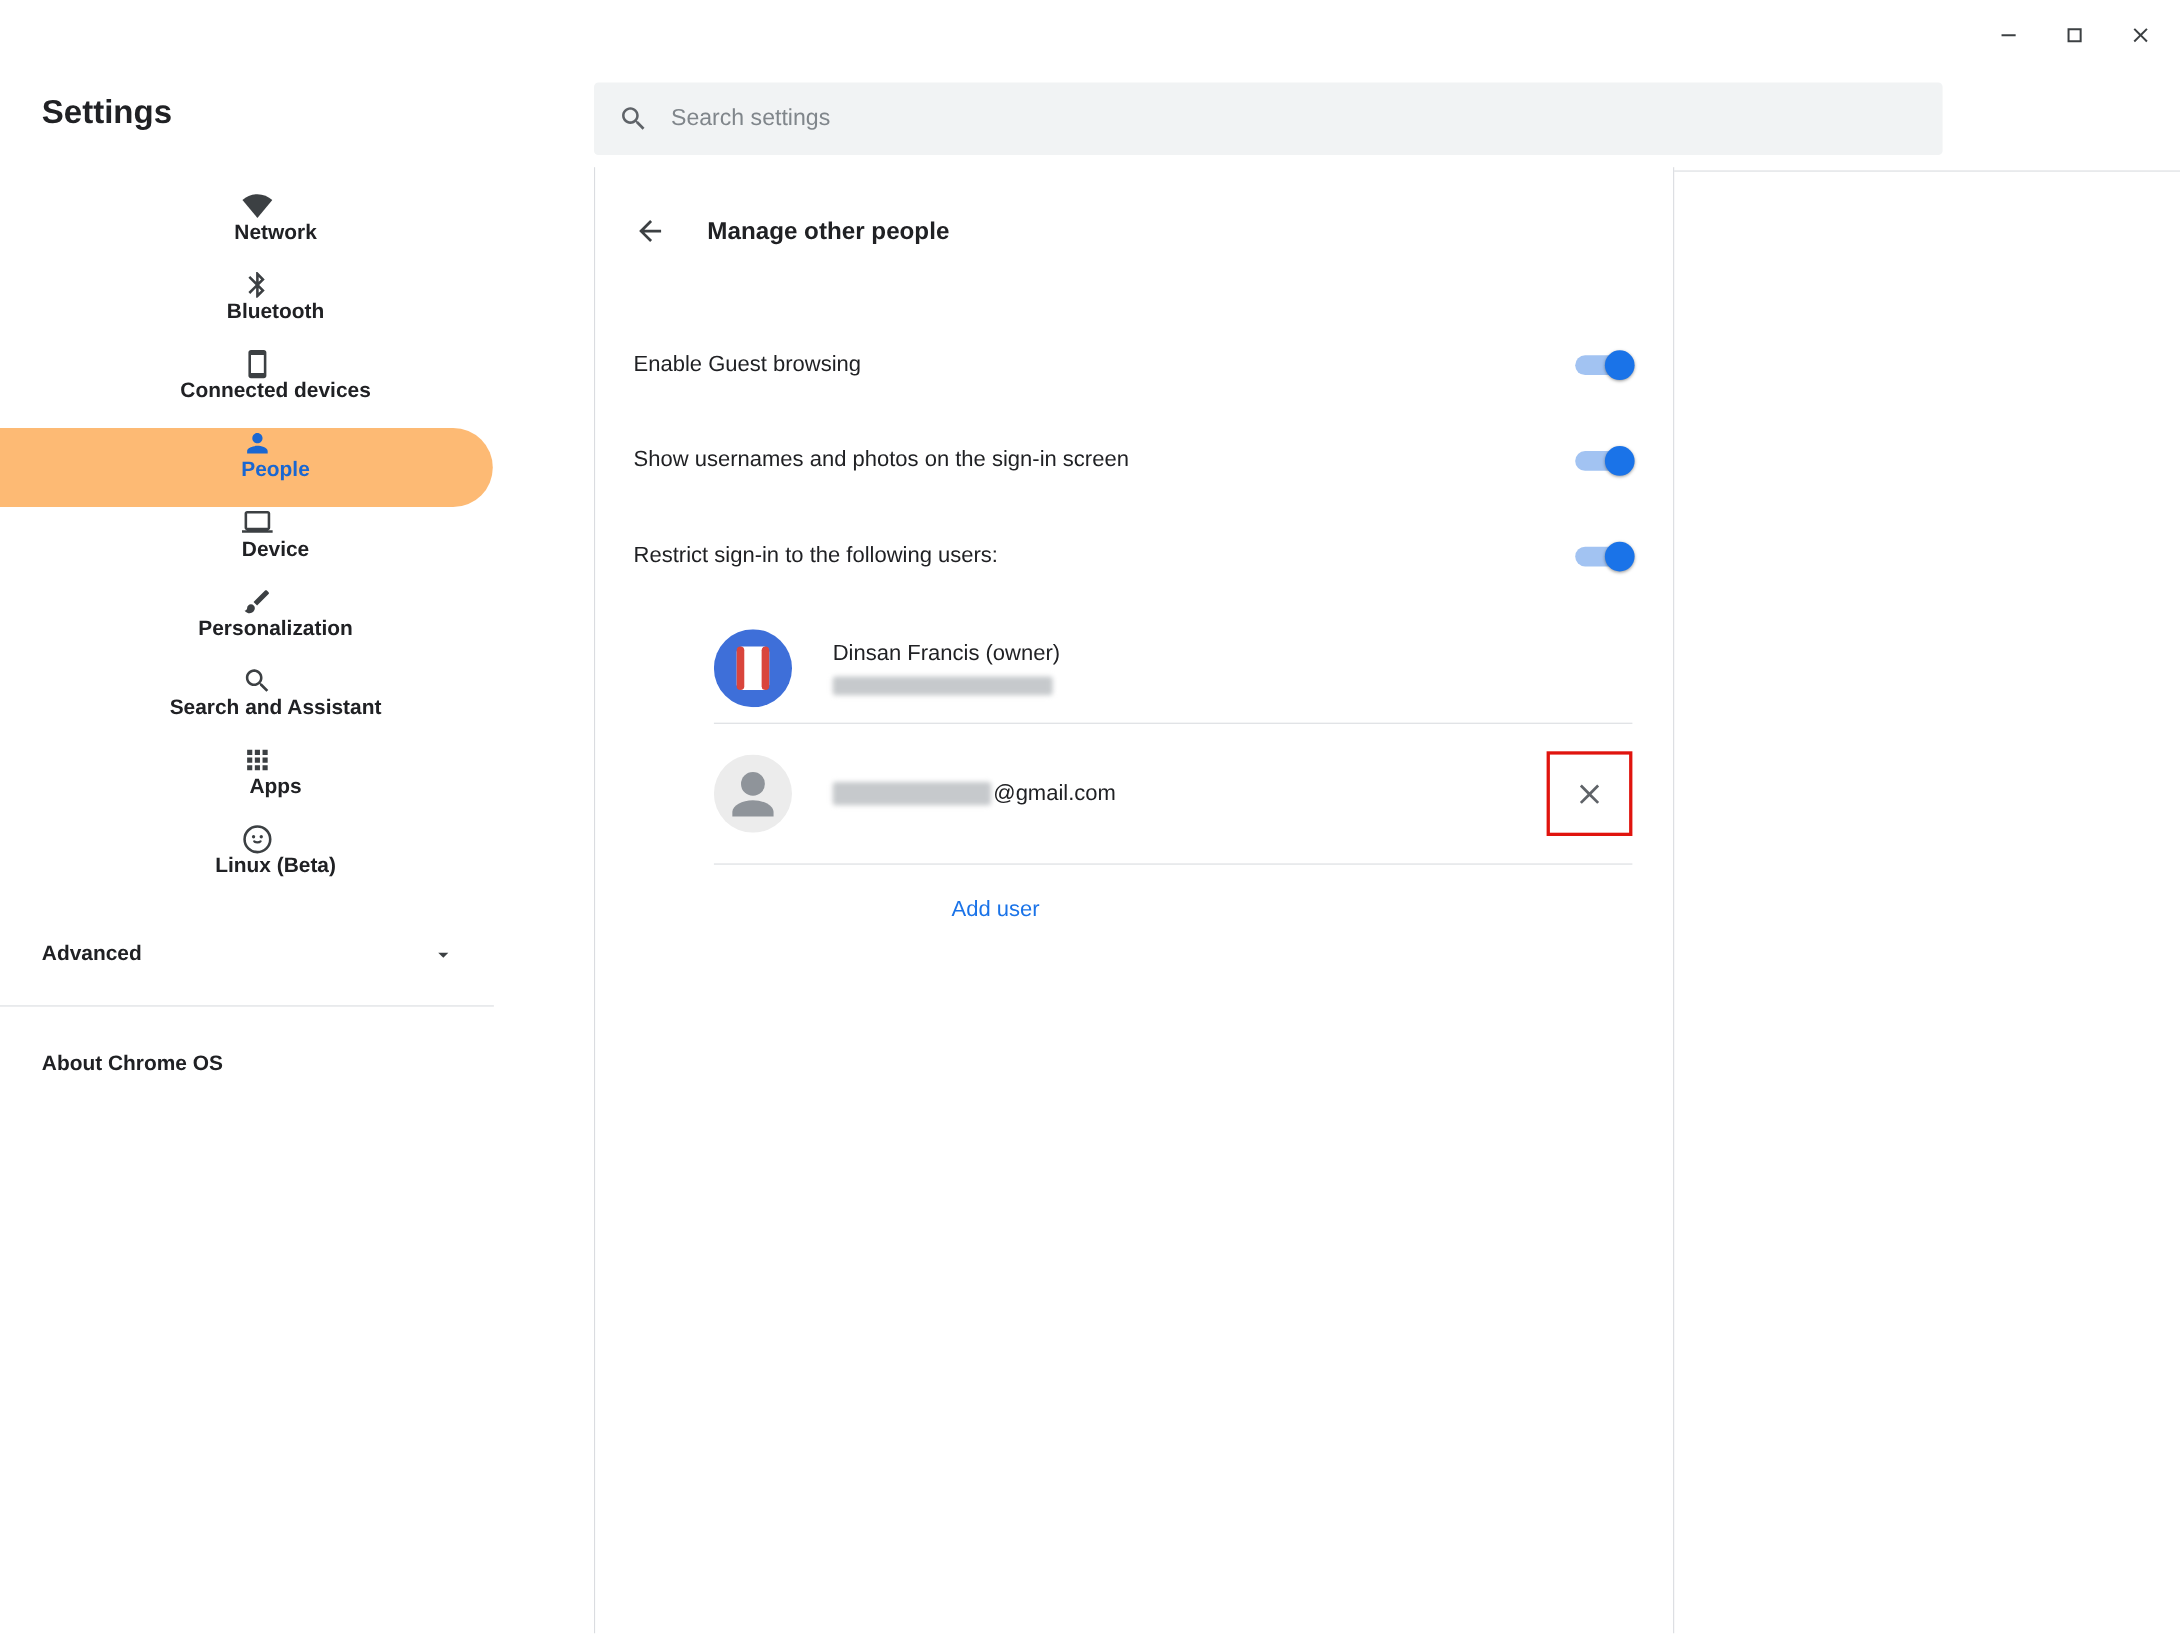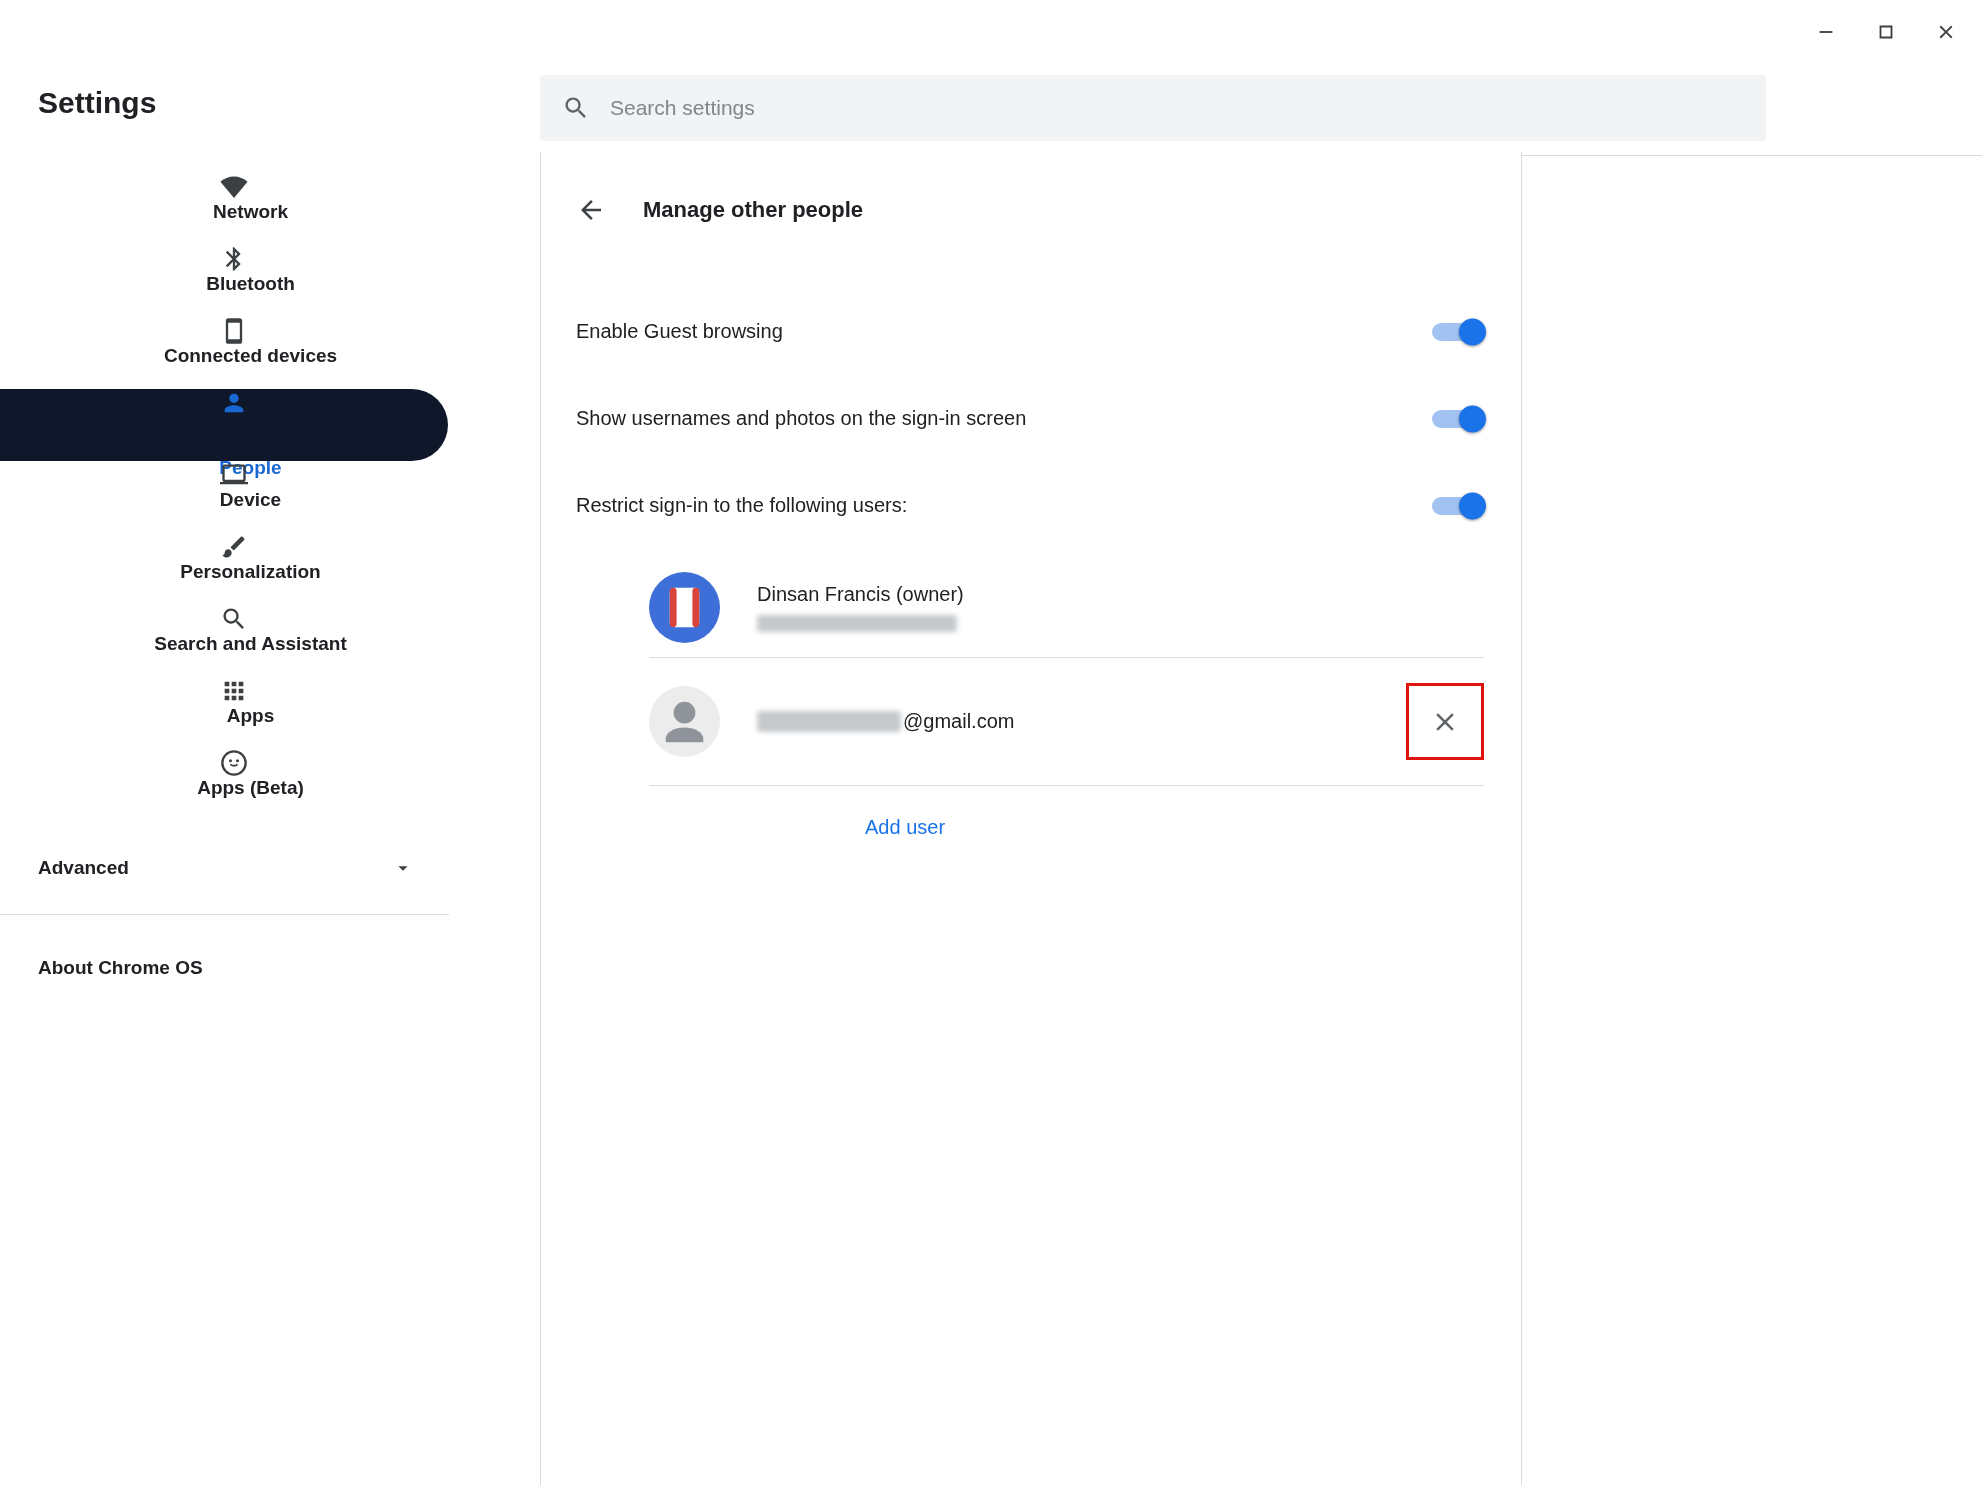--- a/index.html
+++ b/index.html
@@ -56,21 +56,21 @@
     display: flex; align-items: center;
     padding-left: 20px;
     border-radius: 0 36px 36px 0;
     cursor: pointer;
     color: #202124;
     flex-direction: column;
   }
   .nav-item .nav-icon { width: 28px; height: 28px; color: #3c4043; flex: 0 0 auto; }
   .nav-item .nav-icon svg { width: 28px; height: 28px; display: block; }
   .nav-item .nav-label { margin-left: 33px; font-size: 19px; font-weight: 700; }
-  .nav-item.selected { background: #0f172a; color: #1967d2; gap: 40px; }
+  .nav-item.selected { background: #fdba74; color: #1967d2; }
   .nav-item.selected .nav-icon { color: #1967d2; }
 
   .advanced-row {
     width: 448px; height: 72px; margin-top: 11px;
     display: flex; align-items: center; justify-content: space-between;
     padding-left: 38px; padding-right: 34px; cursor: pointer;
   }
   .advanced-row .adv-label { font-size: 19px; font-weight: 700; color: #202124; }
   .advanced-row .chevron { width: 22px; height: 22px; color: #3c4043; }
 
@@ -257,21 +257,21 @@
 
   <div class="nav-item">
     <span class="nav-icon">
       <svg viewBox="0 0 24 24" fill="none" stroke="currentColor">
           <circle cx="12" cy="12" r="10" stroke-width="2"></circle>
           <circle cx="9" cy="10" r="1.3" fill="currentColor" stroke="none"></circle>
           <circle cx="15" cy="10" r="1.3" fill="currentColor" stroke="none"></circle>
           <path d="M9.5 13.5c1 1.2 4 1.2 5 0" stroke-width="1.6" stroke-linecap="round"></path>
         </svg>
     </span>
-    <span class="nav-label">Apps (Beta)</span>
+    <span class="nav-label">Linux (Beta)</span>
   </div>
 
   <div class="advanced-row">
     <span class="adv-label">Advanced</span>
     <span class="chevron">
       <svg viewBox="0 0 24 24" fill="currentColor">
           <path d="M7 10l5 5 5-5z"></path>
         </svg>
     </span>
   </div>

